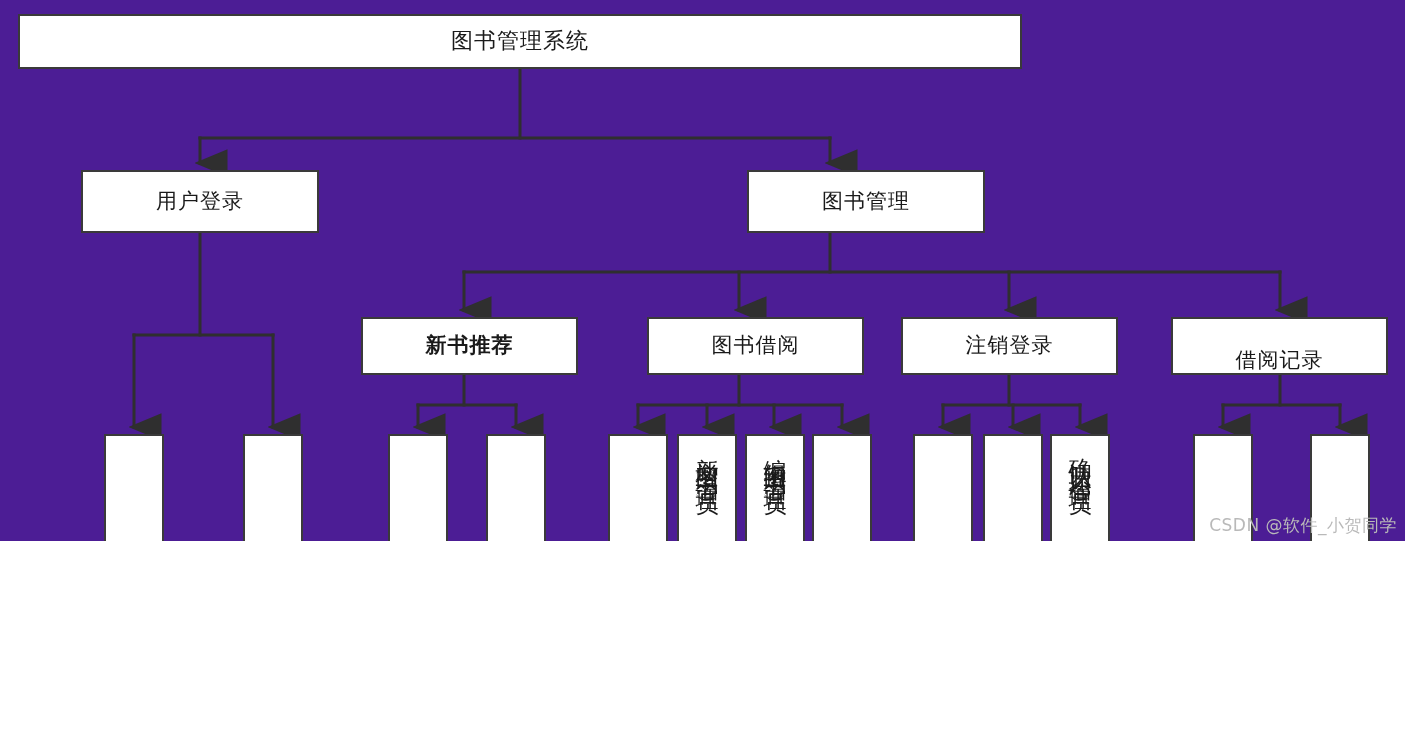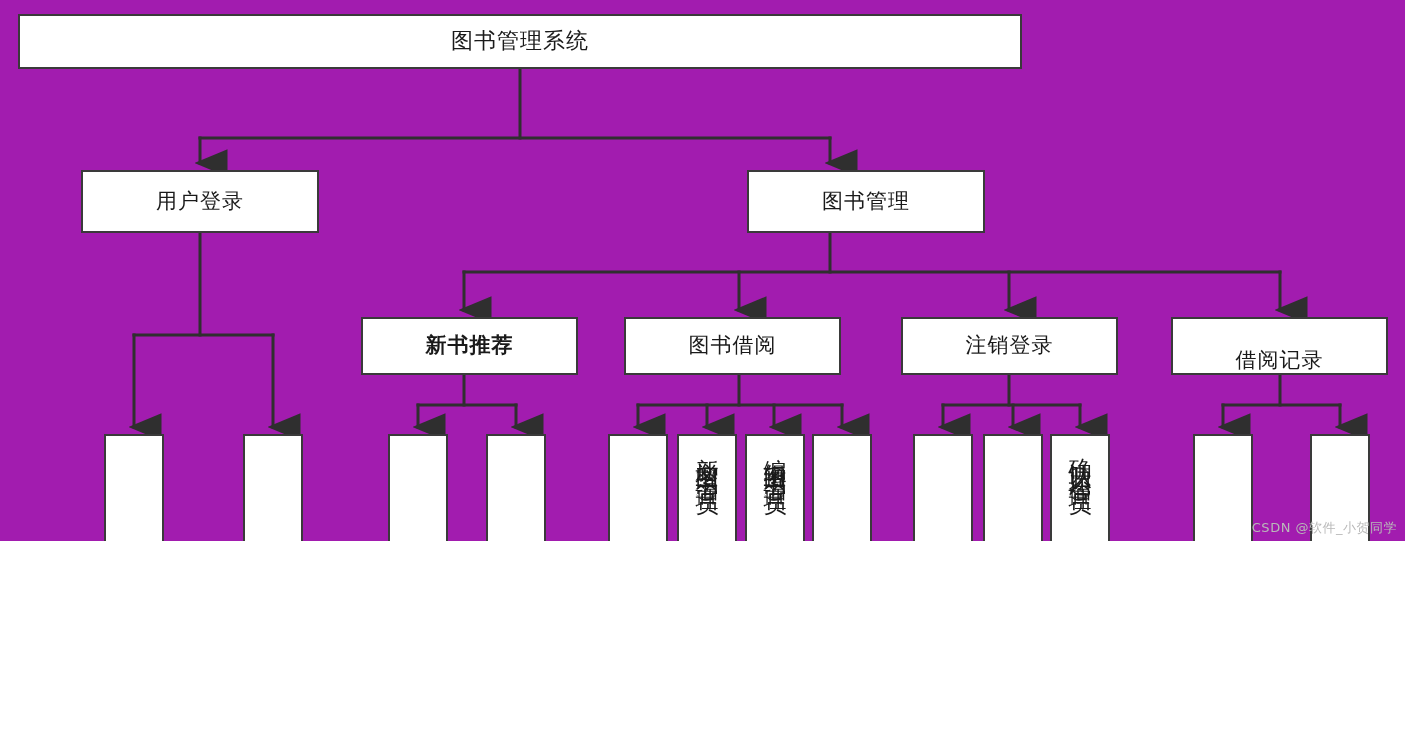--- a/index.html
+++ b/index.html
@@ -8,21 +8,21 @@
     padding: 0;
     background: #ffffff;
   }
   body {
     font-family: "DejaVu Sans", "Liberation Sans", sans-serif;
   }
   #canvas {
     position: relative;
     width: 1405px;
     height: 541px;
-    background: #a21caf;
+    background: #4c1d95;
     overflow: hidden;
   }
   #edges {
     position: absolute;
     left: 0;
     top: 0;
     width: 1405px;
     height: 747px;
     pointer-events: none;
   }
@@ -64,21 +64,21 @@
     font-size: 23px;
     letter-spacing: 5px;
     line-height: 1;
     text-align: center;
     -webkit-text-orientation: upright;
   }
   .watermark {
     position: absolute;
     right: 8px;
     bottom: 4px;
-    font-size: 13px;
+    font-size: 17px;
     color: #b9b9b9;
     letter-spacing: 0.5px;
     z-index: 5;
     white-space: nowrap;
   }
 </style>
 </head>
 <body>
 
 <div id="canvas">
@@ -140,21 +140,21 @@
   <div class="node" style="left:81px; top:170px; width:238px; height:63px;">
     <span class="node-h">用户登录</span>
   </div>
   <div class="node" style="left:711px; top:170px; width:238px; height:63px;margin-left:36px;">
     <span class="node-h">图书管理</span>
   </div>
 
   <div class="node" style="left:361px; top:317px; width:217px; height:58px;font-weight:bold;">
     <span class="node-h">新书推荐</span>
   </div>
-  <div class="node" style="left:624px; top:317px; width:217px; height:58px;">
+  <div class="node" style="left:647px; top:317px; width:217px; height:58px;">
     <span class="node-h">图书借阅</span>
   </div>
   <div class="node" style="left:901px; top:317px; width:217px; height:58px;">
     <span class="node-h">注销登录</span>
   </div>
   <div class="node" style="left:1171px; top:317px; width:217px; height:58px;align-items:flex-end;">
     <span class="node-h">借阅记录</span>
   </div>
 
   <div class="node vert" style="left:104px; top:434px; width:60px; height:300px;">

